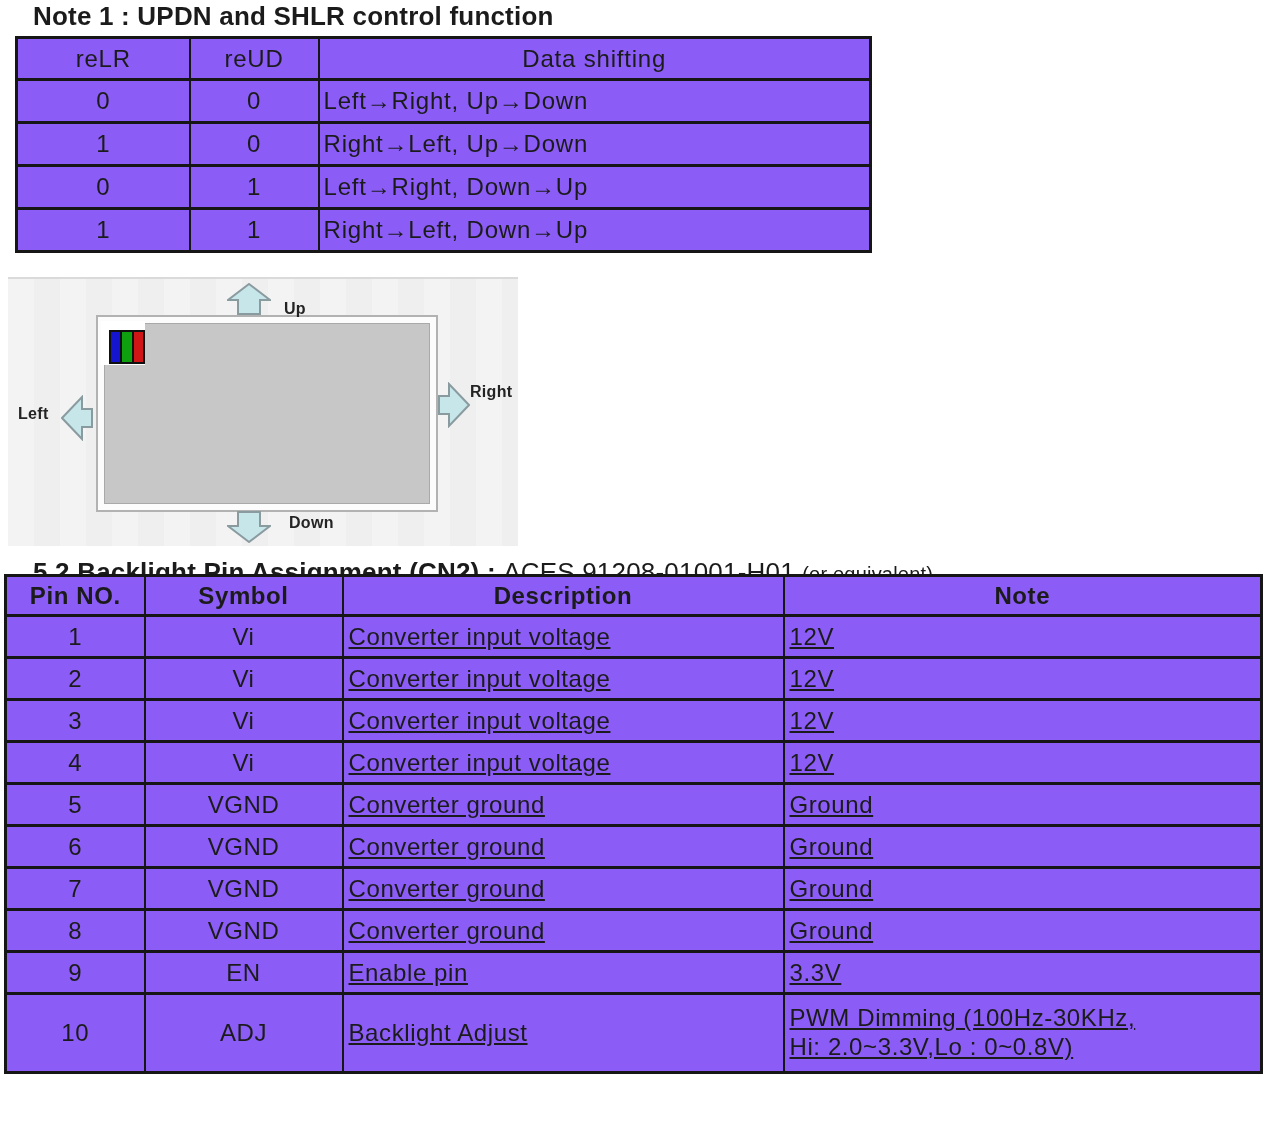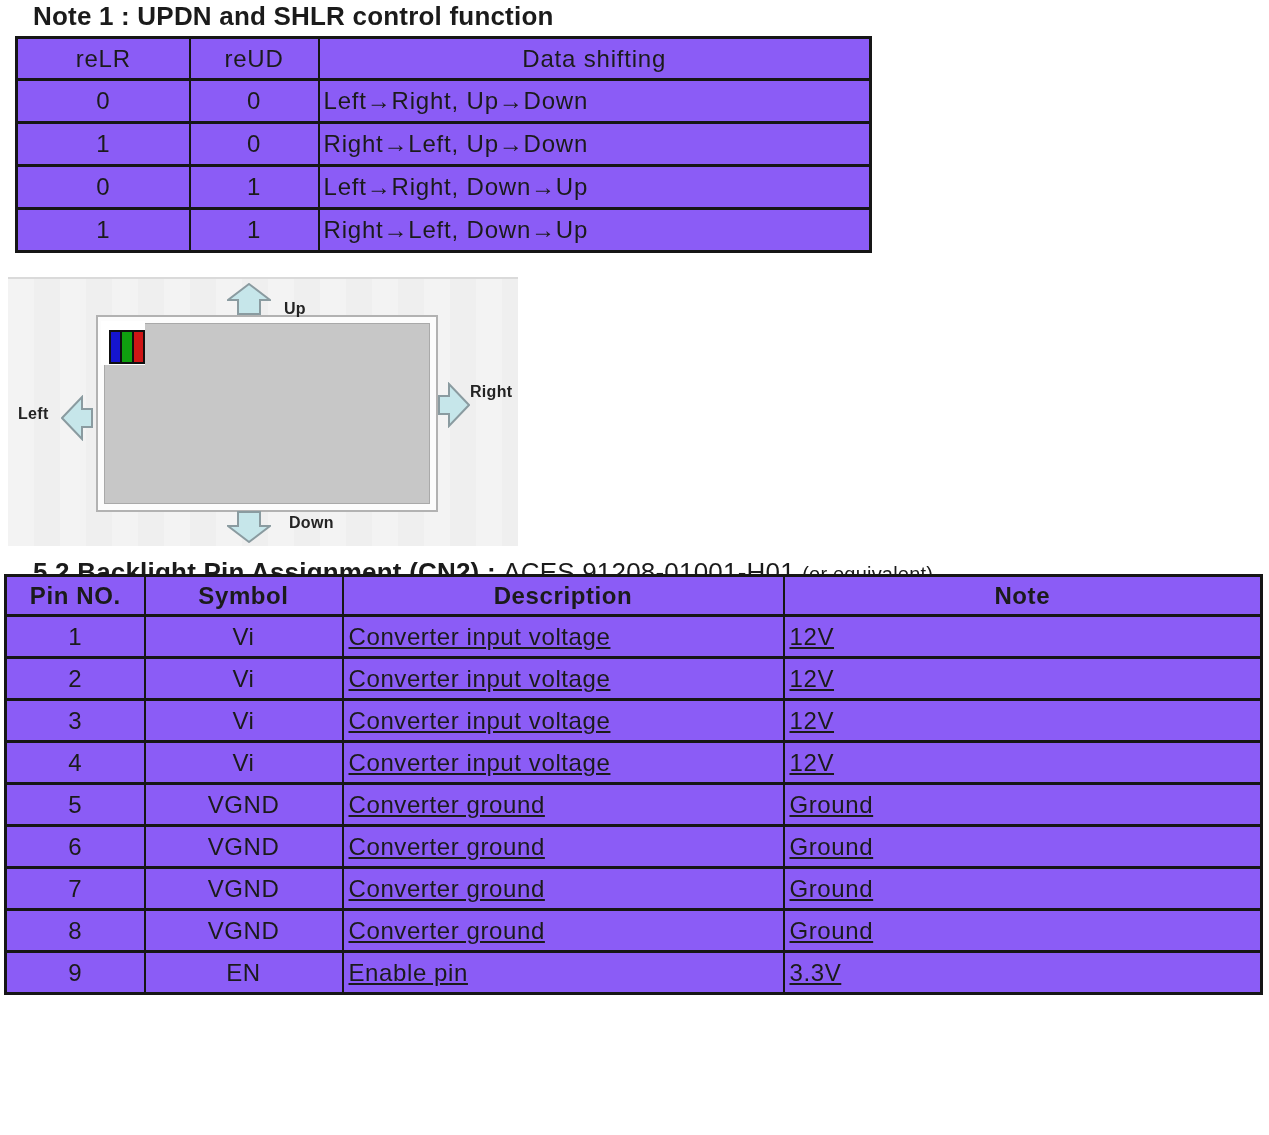--- a/index.html
+++ b/index.html
@@ -224,14 +224,21 @@
     <td>VGND</td>
     <td class="cell-left">Converter ground</td>
     <td class="cell-left">Ground</td>
   </tr>
   <tr>
     <td>9</td>
     <td>EN</td>
     <td class="cell-left">Enable pin</td>
     <td class="cell-left">3.3V</td>
   </tr>
+  <tr class="tall">
+    <td>10</td>
+    <td>ADJ</td>
+    <td class="cell-left">Backlight Adjust</td>
+    <td class="cell-left multiline">PWM Dimming (100Hz-30KHz,
+Hi: 2.0~3.3V,Lo : 0~0.8V)</td>
+  </tr>
 </tbody>
   </table>
 
 </body></html>

